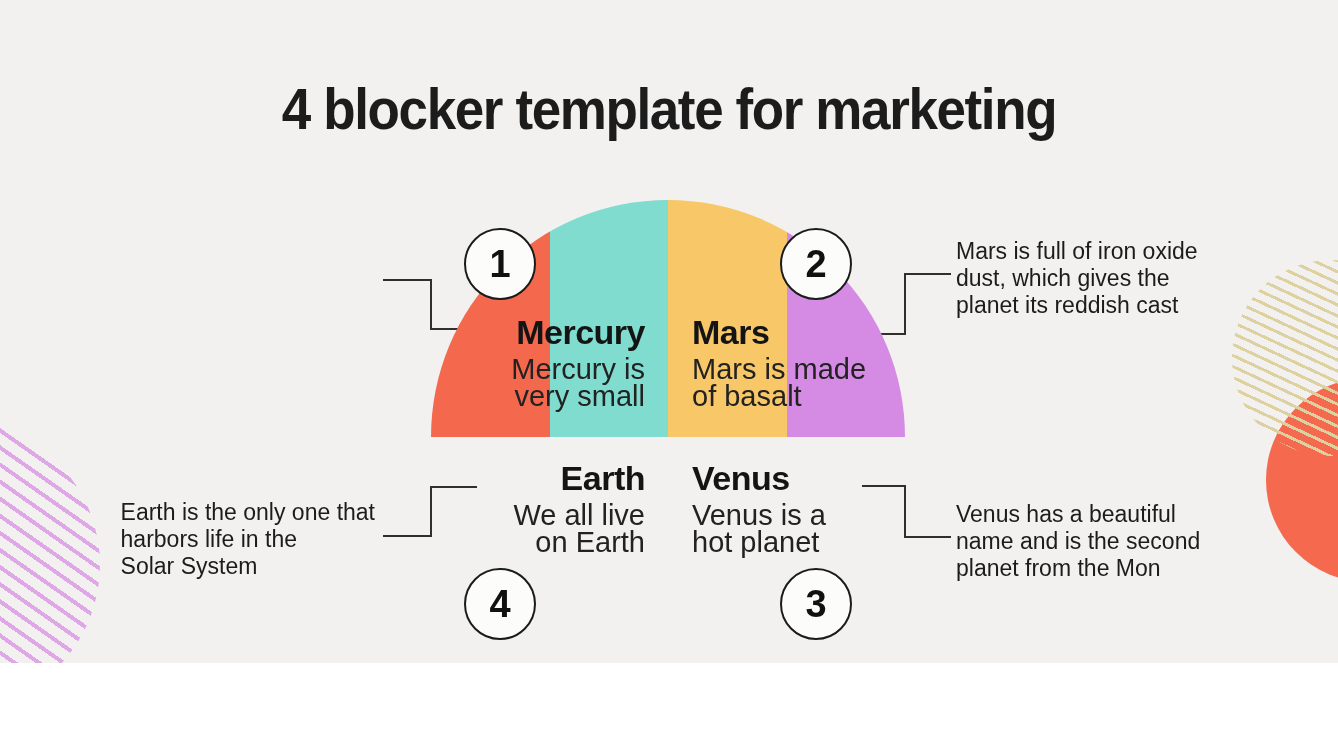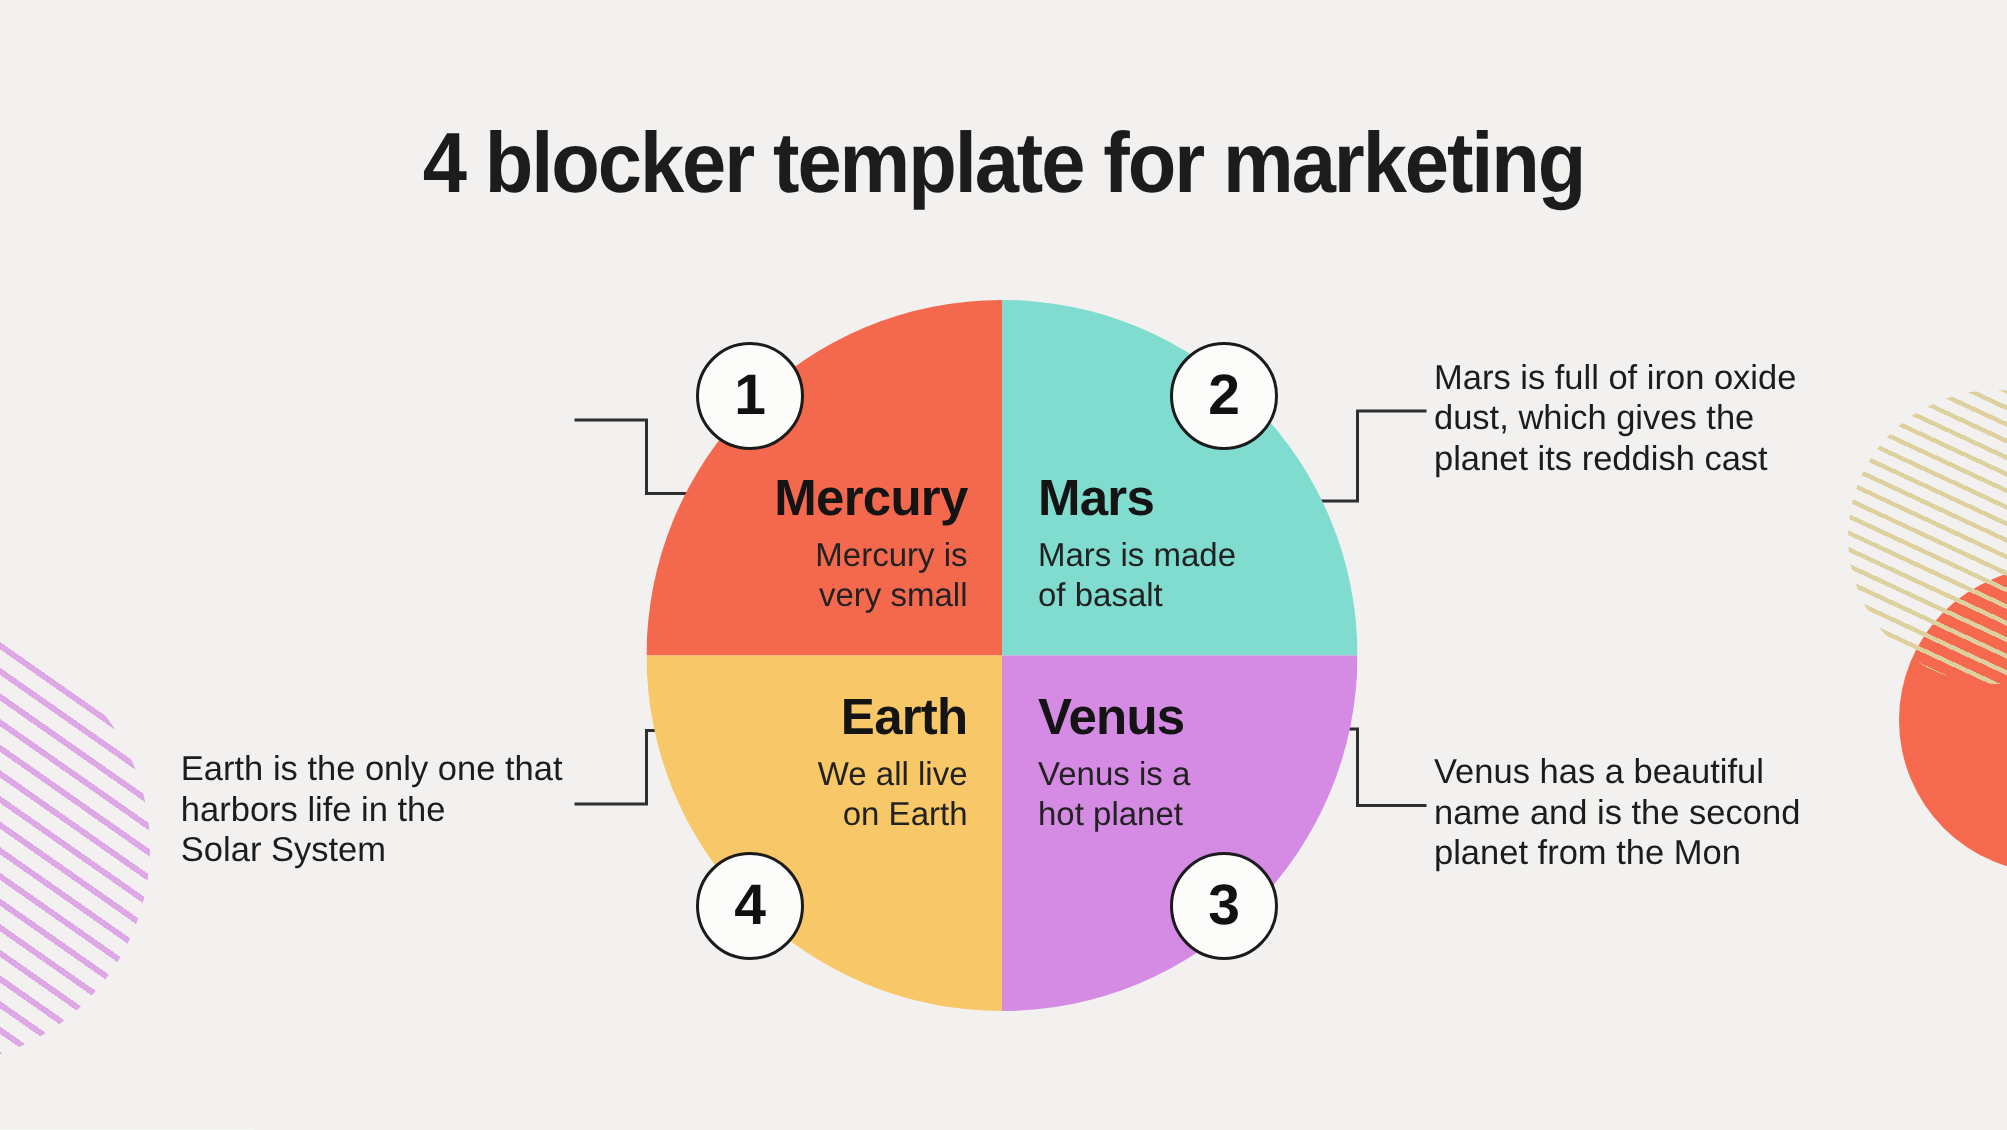--- a/index.html
+++ b/index.html
@@ -1,17 +1,17 @@
 <!DOCTYPE html>
 <html style="--page-bg: #F2F1F0; --ink: #1C1C1C; --mercury: #F4684E; --mars: #7FDCCE; --venus: #D58BE4; --earth: #F7C768; --connector: #2F2F2F; --badge-bg: #FCFCFB; --pink-stripe: #DDA8E5; --tan-stripe: #DDD1A0; --red-circle: #F5694F;"><head>
 <meta charset="utf-8">
 <style>
   html,body{margin:0;padding:0;}
   body{font-family:"Liberation Sans","DejaVu Sans",sans-serif;}
-  .stage{position:relative;width:1338px;height:753px;overflow:hidden;background:var(--page-bg,#F2F1F0);}
+  .stage{position:relative;width:1338px;height:663px;overflow:hidden;background:var(--page-bg,#F2F1F0);}
 
   
   .slide-title{
     position:absolute;top:76px;left:0;width:100%;margin:0;
     text-align:center;font-size:57px;font-weight:800;color:var(--ink,#161616);
     letter-spacing:-1.5px;transform:scaleX(.93);transform-origin:center;
   }
 
   
   .deco{position:absolute;border-radius:50%;}
@@ -20,30 +20,30 @@
     background:repeating-linear-gradient(35deg,var(--pink-stripe,#DDA8E5) 0 4px,transparent 4px 14px);
   }
   .red-circle{left:1266px;top:378px;width:204px;height:204px;background:var(--red-circle,#F5694F);}
   .stripes-circle-right{
     left:1232px;top:260px;width:196px;height:196px;
     background:repeating-linear-gradient(25deg,var(--tan-stripe,#DDD1A0) 0 3px,transparent 3px 10px);
   }
 
   
   .pie{position:absolute;left:431px;top:200px;width:474px;height:474px;border-radius:50%;overflow:hidden;
-       display:grid;grid-template-columns:1fr 1fr;grid-template-rows:1fr 1fr;}
+       display:grid;grid-template-columns:1fr 1fr 1fr 1fr;grid-template-rows:1fr 1fr;}
   .quad{position:relative;}
   .quad.mercury{background:var(--mercury,#F4684E);}
   .quad.mars{background:var(--mars,#7FDCCE);}
   .quad.earth{background:var(--earth,#F7C768);}
   .quad.venus{background:var(--venus,#D58BE4);}
 
   .block-title{position:absolute;margin:0;font-size:34px;line-height:40px;font-weight:800;
                color:#141414;letter-spacing:-.5px;white-space:nowrap;}
-  .block-sub{position:absolute;margin:0;font-size:22px;line-height:27px;color:#222;white-space:pre-line;}
+  .block-sub{position:absolute;margin:0;font-size:29px;line-height:27px;color:#222;white-space:pre-line;}
   .align-r{text-align:right;}
   .align-l{text-align:left;}
 
   
   .pos-mercury-title{right:260px;top:112px;}
   .pos-mercury-sub{right:260px;top:156px;}
   .pos-mars-title{left:261px;top:112px;}
   .pos-mars-sub{left:261px;top:156px;}
   .pos-earth-title{right:260px;top:258px;}
   .pos-earth-sub{right:260px;top:302px;}

